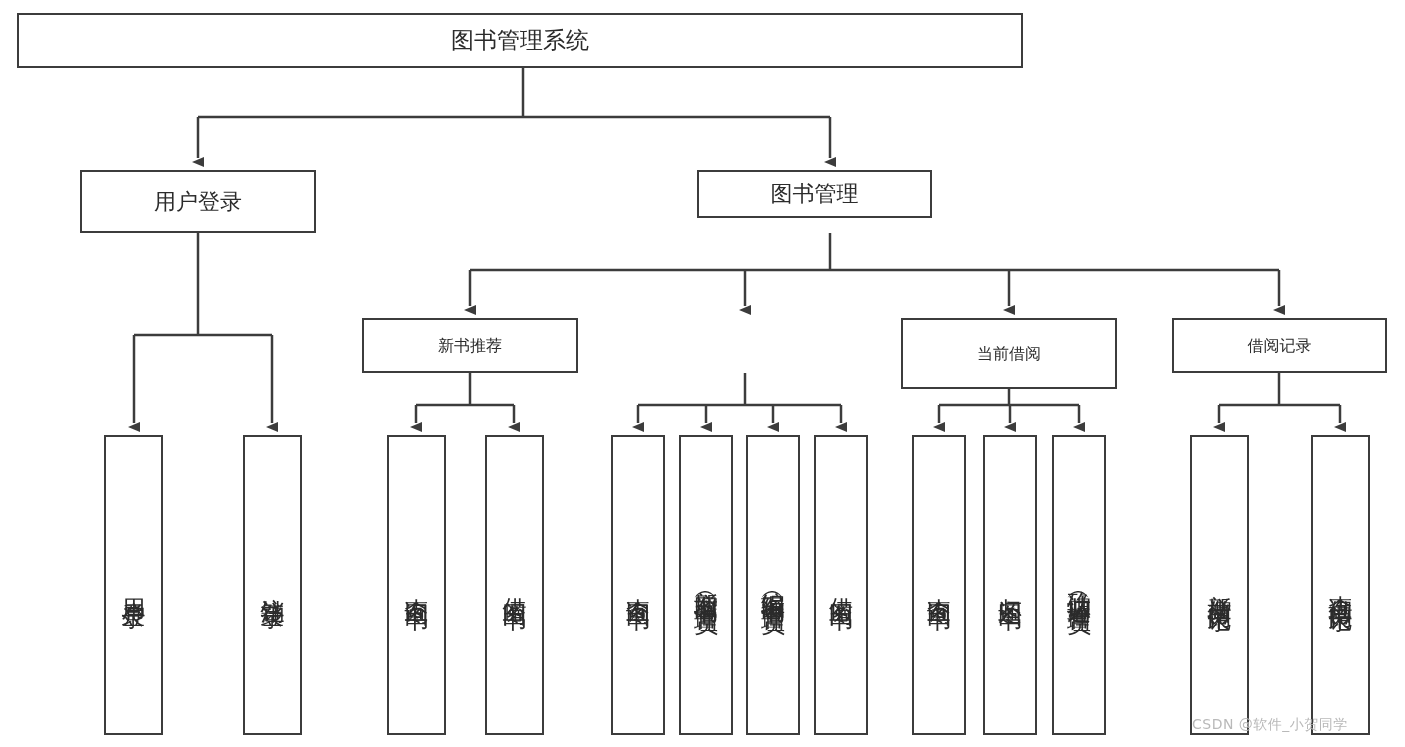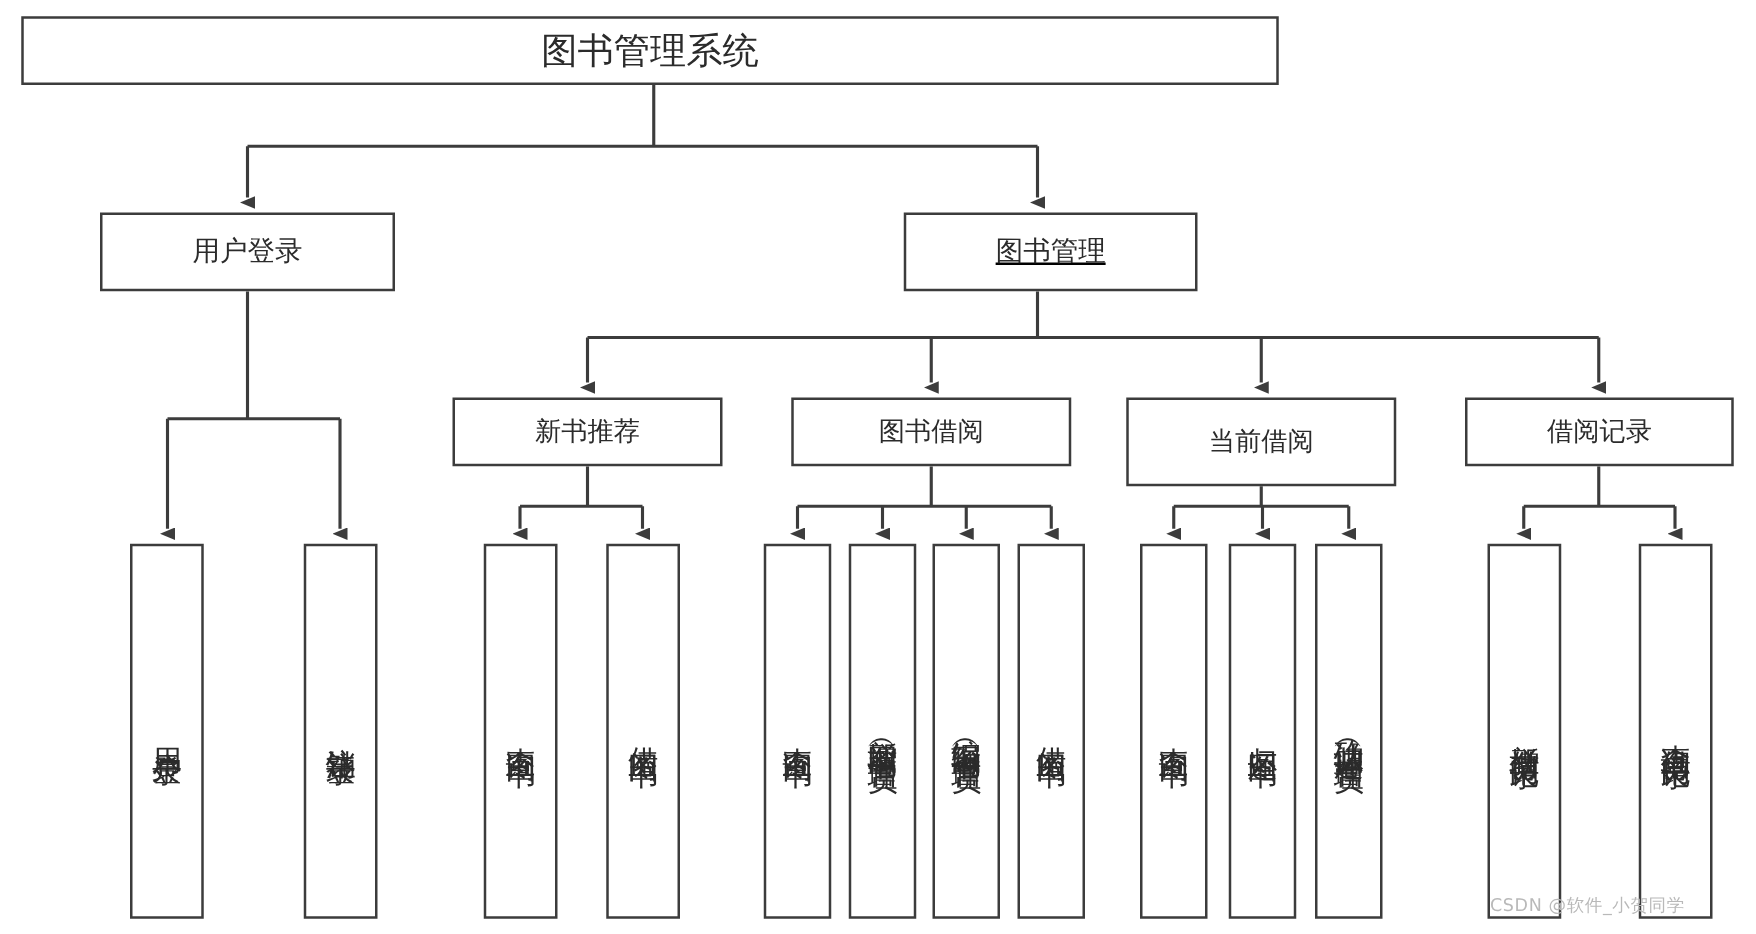--- a/index.html
+++ b/index.html
@@ -4,23 +4,23 @@
 <style>
   html,body{margin:0;padding:0;background:#ffffff;}
   body{font-family:"DejaVu Sans","Liberation Sans",sans-serif;}
   #canvas{position:relative;width:1405px;height:747px;background:#fff;overflow:hidden;}
   svg.wires{position:absolute;left:0;top:0;width:1405px;height:747px;pointer-events:none;}
 
   .node{position:absolute;box-sizing:border-box;background:#ffffff;
         border:2.5px solid #3c3c3c;display:flex;align-items:center;justify-content:center;}
   .node .label{color:#2b2b2b;line-height:1.08;text-align:center;white-space:nowrap;}
 
-  .node.root .label{font-size:29px;}
+  .node.root .label{font-size:23px;}
   .node.lvl1 .label{font-size:22px;}
-  .node.lvl2 .label{font-size:21px;}
+  .node.lvl2 .label{font-size:16px;}
 
   .node.leaf{border-width:2.5px;}
   .node.leaf .label{
       writing-mode:vertical-rl;
       text-orientation:upright;
       font-size:24px;
       letter-spacing:3px;
       line-height:1;
       white-space:nowrap;
   }
@@ -82,29 +82,26 @@
     </g>
   </svg>
 
   <div class="node root" style="left: 17px; top: 13px; width: 1006px; height: 55px;">
     <span class="label">图书管理系统</span>
   </div>
 
   <div class="node lvl1" style="left: 80px; top: 170px; width: 236px; height: 63px;">
     <span class="label">用户登录</span>
   </div>
-  <div class="node lvl1" style="left: 723px; top: 170px; width: 235px; height: 63px; text-decoration: underline;">
+  <div class="node lvl1" style="left: 697px; top: 170px; width: 235px; height: 48px;">
     <span class="label">图书管理</span>
   </div>
 
   <div class="node lvl2" style="left: 362px; top: 318px; width: 216px; height: 55px;">
     <span class="label">新书推荐</span>
-  </div>
-  <div class="node lvl2" style="left: 633px; top: 318px; width: 224px; height: 55px;">
-    <span class="label">图书借阅</span>
   </div>
   <div class="node lvl2" style="left: 901px; top: 318px; width: 216px; height: 71px;">
     <span class="label">当前借阅</span>
   </div>
   <div class="node lvl2" style="left: 1172px; top: 318px; width: 215px; height: 55px; font-family: Liberation Serif, serif;">
     <span class="label">借阅记录</span>
   </div>
 
   <div class="node leaf" style="left: 104px; top: 435px; width: 59px; height: 300px;">
     <span class="label">用户登录</span>

